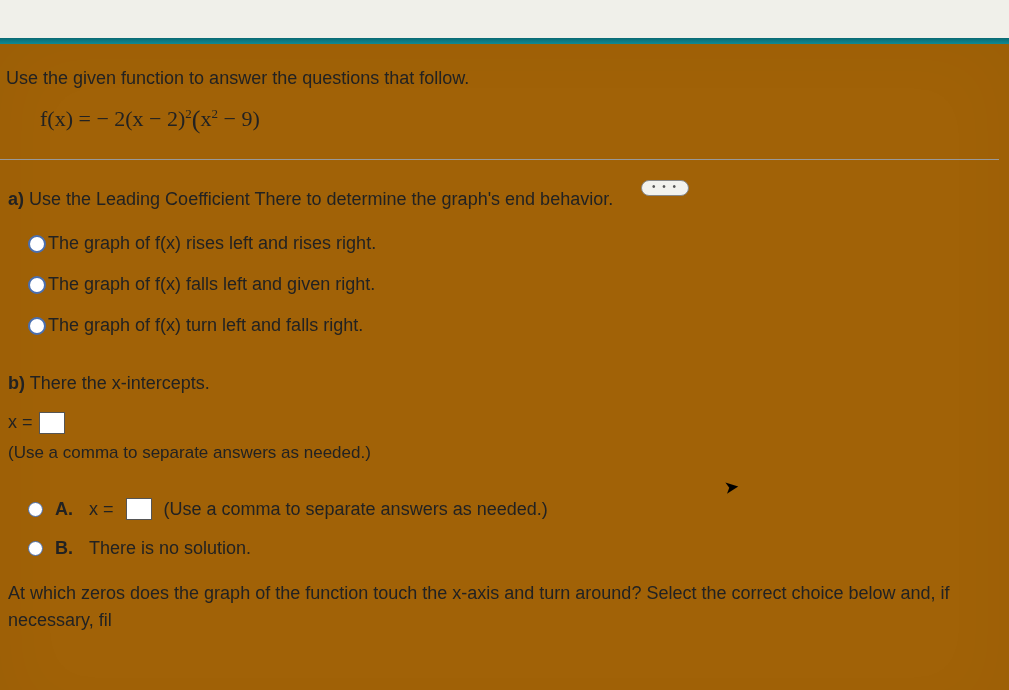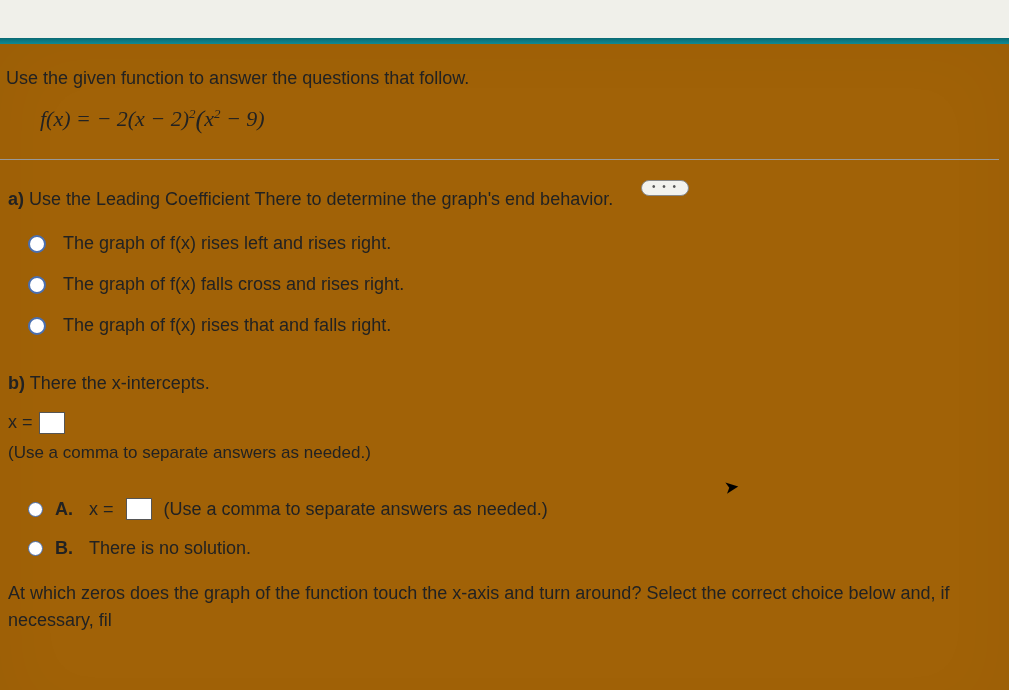--- a/index.html
+++ b/index.html
@@ -29,21 +29,20 @@
     background: linear-gradient(#0a6a73, #0f8a95);
   }
   .intro {
     padding: 12px 14px 8px 6px;
     font-size: 18px;
   }
   .formula {
     padding: 8px 0 18px 40px;
     font-family: "Times New Roman", serif;
     font-size: 22px;
-    font-style: italic;
   }
   .formula sup { font-size: 13px; vertical-align: super; }
   .paren { font-size: 26px; vertical-align: -2px; }
   hr.sep {
     border: none;
     border-top: 1px solid #999;
     margin: 6px 10px 0 0;
   }
   .pill {
     position: absolute;
@@ -65,21 +64,21 @@
     font-size: 18px;
     line-height: 1.5;
   }
   .qlabel { font-weight: bold; }
   .options {
     padding: 10px 0 18px 20px;
   }
   .opt-row {
     display: flex;
     align-items: center;
-    gap: 17px;
+    gap: 2px;
     padding: 7px 0;
     font-size: 18px;
   }
   .radio {
     width: 18px; height: 18px;
     border: 2px solid #4a6fb0;
     border-radius: 50%;
     flex: 0 0 18px;
     background: #fff;
   }
@@ -153,25 +152,25 @@
       <span class="qlabel">a)</span><span> Use the Leading Coefficient There to determine the graph's end behavior.</span>
     </div>
 
     <div class="options">
       <div class="opt-row">
         <span class="radio"></span>
         <span>The graph of f(x) rises left and rises right.</span>
       </div>
       <div class="opt-row">
         <span class="radio"></span>
-        <span>The graph of f(x) falls cross and rises right.</span>
+        <span>The graph of f(x) falls left and given right.</span>
       </div>
       <div class="opt-row">
         <span class="radio"></span>
-        <span>The graph of f(x) rises that and falls right.</span>
+        <span>The graph of f(x) turn left and falls right.</span>
       </div>
     </div>
 
     <div class="sub">
       <span class="qlabel">b)</span><span> There the x-intercepts.</span>
     </div>
 
     <div class="ans-line">
       <span>x = </span>
       <span class="box"></span>

